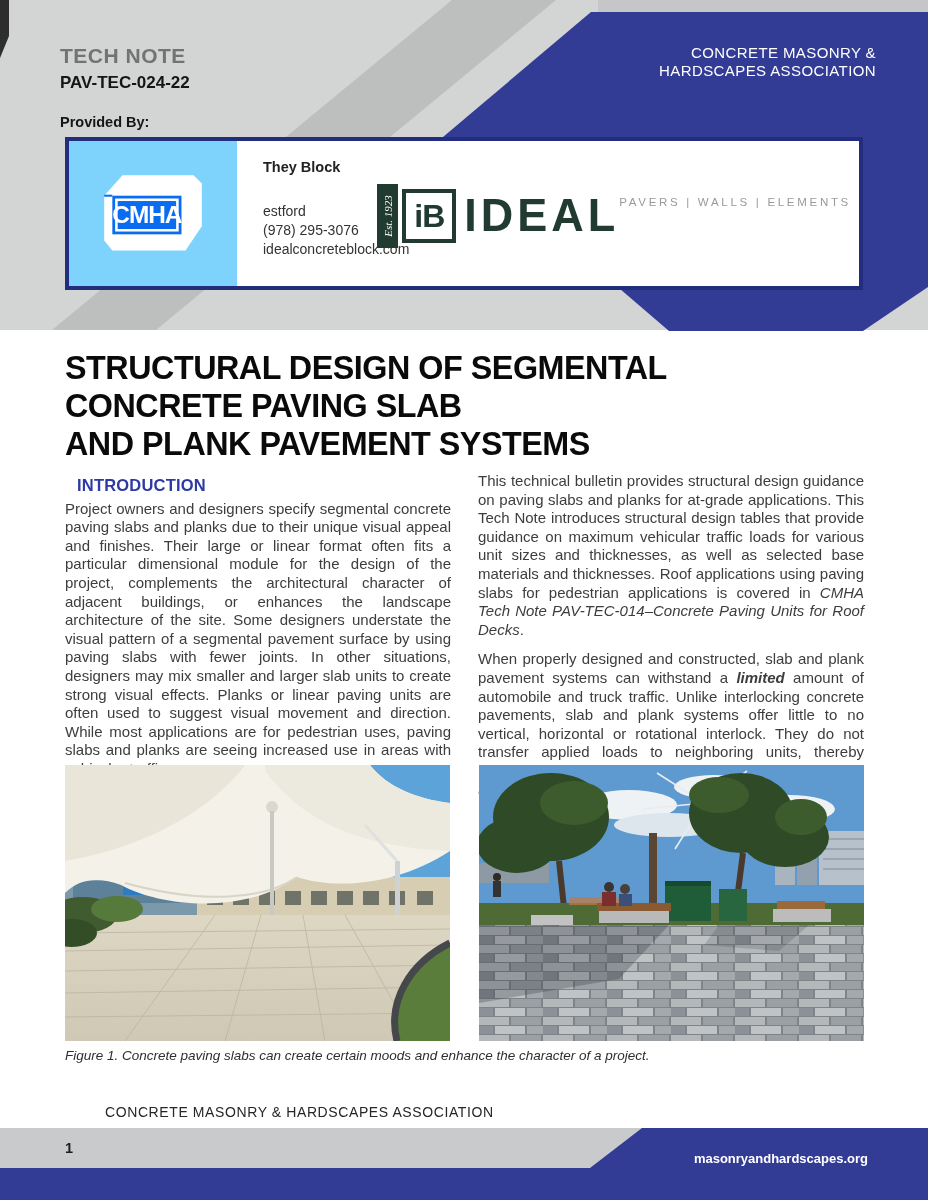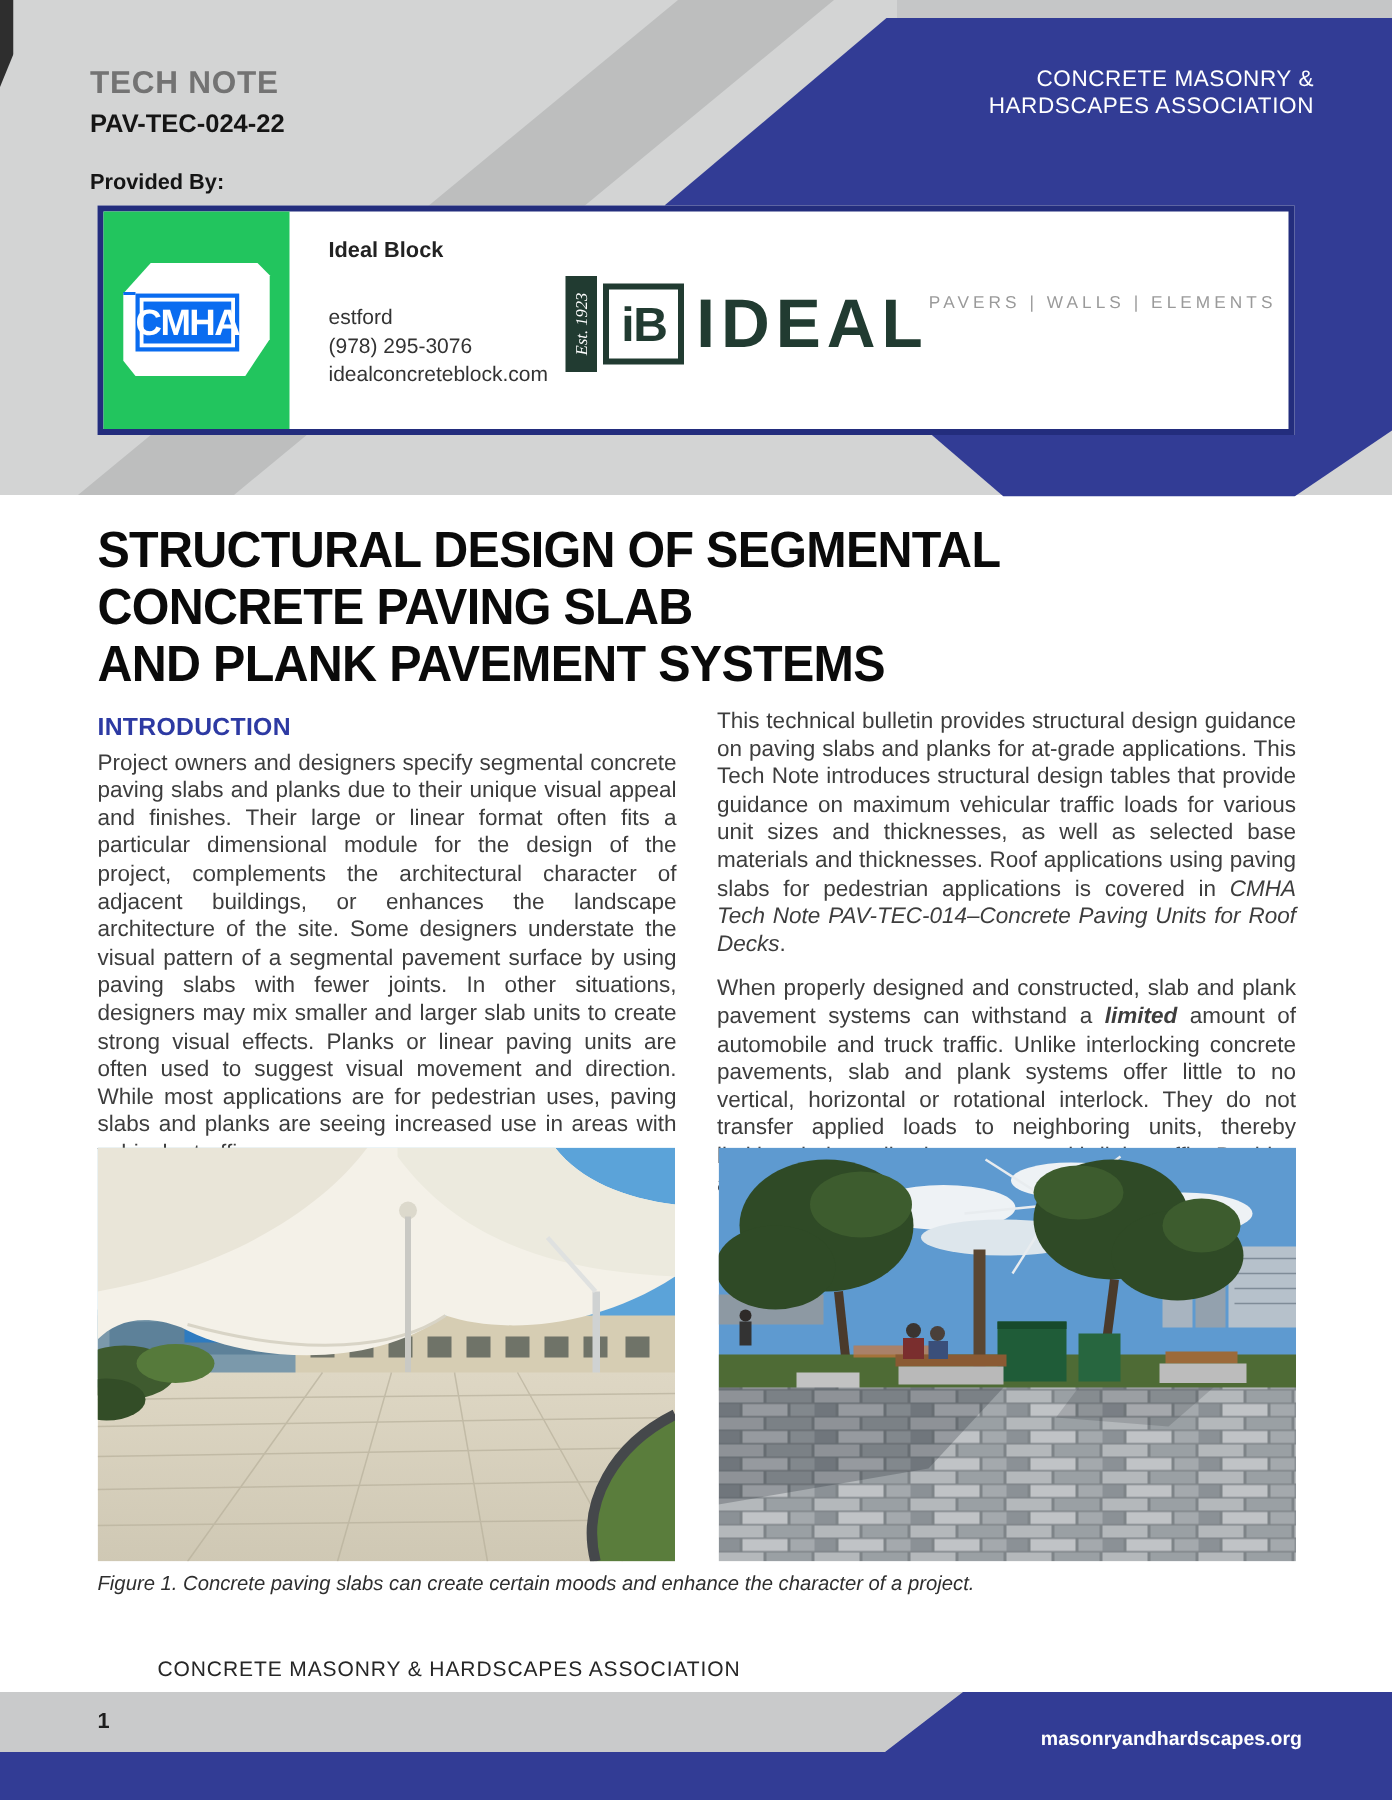--- a/index.html
+++ b/index.html
@@ -18,21 +18,21 @@
 
   .technote{position:absolute;left:60px;top:44px;font-size:21px;font-weight:bold;color:#737373;letter-spacing:.5px;}
   .docnum{position:absolute;left:60px;top:73px;font-size:17px;font-weight:bold;color:#151515;}
   .providedby{position:absolute;left:60px;top:114px;font-size:14.5px;font-weight:bold;color:#151515;}
   .assoc{position:absolute;right:52px;top:44px;text-align:right;color:#ffffff;
          font-size:15px;font-weight:normal;line-height:18px;letter-spacing:.4px;}
 
   
   .pbox{position:absolute;left:65px;top:137px;width:798px;height:153px;background:#ffffff;
         border:4px solid #232d7d;box-sizing:border-box;display:flex;}
-  .cmha-sq{width:124px;height:100%;background:#22c55e;flex:0 0 auto;
+  .cmha-sq{width:168px;height:100%;background:#7dd3fc;flex:0 0 auto;
            display:flex;align-items:center;justify-content:center;}
   .pinfo{padding:18px 0 0 26px;flex:1 1 auto;}
   .pname{font-size:14.5px;font-weight:bold;color:#222;}
   .pline{font-size:14px;color:#333;line-height:19px;}
   .pline.first{margin-top:27px;}
   a.plain{color:#333;text-decoration:none;}
 
   .brand{position:absolute;right:8px;top:40px;height:70px;display:flex;align-items:center;}
   .estbar{width:21px;height:64px;background:#213b31;position:relative;margin-right:4px;}
   .estbar span{position:absolute;left:50%;top:50%;transform:translate(-50%,-50%) rotate(-90deg);
@@ -48,21 +48,21 @@
 
   
   .title{position:absolute;left:65px;top:348px;font-size:34px;font-weight:bold;color:#0a0a0a;
          line-height:38px;letter-spacing:-.5px;transform:scaleX(.95);transform-origin:left top;}
   .title span{display:block;}
 
   .col{position:absolute;width:386px;font-size:15px;line-height:18.6px;color:#3d3d3d;
        text-align:justify;}
   .col-left{left:65px;top:476px;}
   .col-right{left:478px;top:472px;}
-  .intro-h{font-size:16.5px;font-weight:bold;color:#2d3aa3;letter-spacing:.2px;margin:0 0 5px 0;}
+  .intro-h{font-size:16.5px;font-weight:bold;color:#2d3aa3;letter-spacing:.2px;margin:0 0 5px 12px;}
   .col p{margin:0 0 11px 0;}
 
   
   .photo{position:absolute;top:765px;width:385px;height:276px;overflow:hidden;}
   .photo svg{display:block;}
   .photo-l{left:65px;}
   .photo-r{left:479px;}
   .caption{position:absolute;left:65px;top:1048px;width:800px;
            font-size:13.5px;font-style:italic;color:#2e2e2e;}
 
@@ -99,21 +99,21 @@
       <svg width="122" height="122" viewBox="0 0 120 120">
         <polygon points="12,42 30,22 100,22 108,30 108,72 92,96 20,96 12,86" fill="#ffffff"></polygon>
         <rect x="20" y="42" width="68" height="38" fill="#0a6cf0"></rect>
         <rect x="24" y="46" width="60" height="30" fill="none" stroke="#ffffff" stroke-width="2.5"></rect>
         <line x1="12" y1="42" x2="20" y2="42" stroke="#0a6cf0" stroke-width="2"></line>
         <line x1="30" y1="22" x2="24" y2="42" stroke="#0a6cf0" stroke-width="0"></line>
         <text x="54" y="69" text-anchor="middle" font-family="Liberation Sans, sans-serif" font-size="24" font-weight="bold" fill="#ffffff" letter-spacing="-1">CMHA</text>
       </svg>
     </div>
     <div class="pinfo">
-      <div class="pname">Ideal Block</div>
+      <div class="pname">They Block</div>
       <div class="pline first">estford</div>
       <div class="pline"><a class="plain">(978) 295-3076</a></div>
       <div class="pline"><a class="plain">idealconcreteblock.com</a></div>
     </div>
     <div class="brand">
       <div class="estbar">
         <span>Est. 1923</span>
       </div>
       <div class="ibsq">iB</div>
       <div class="wordmark">

